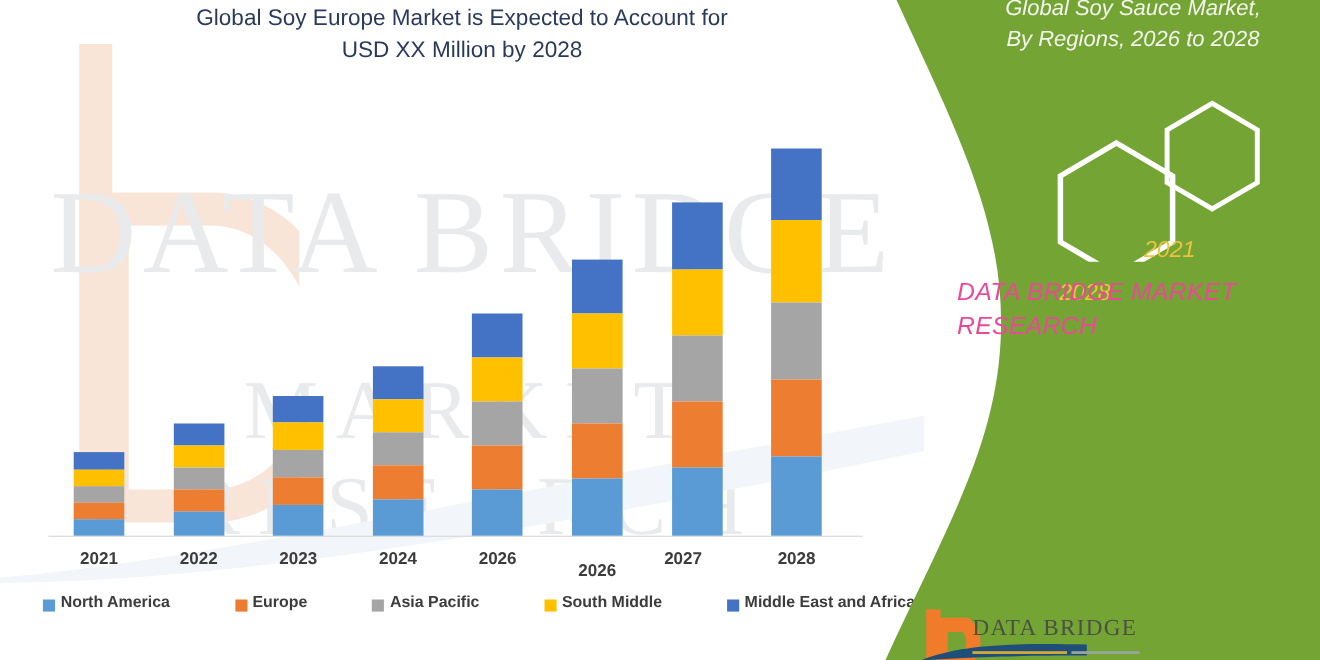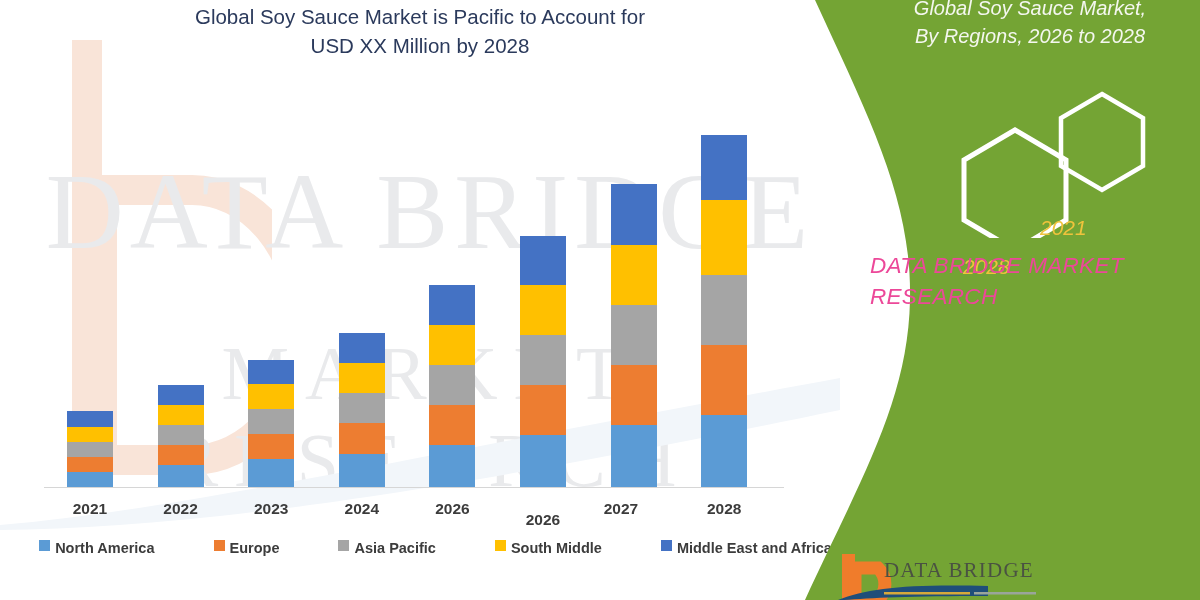--- a/index.html
+++ b/index.html
@@ -54,21 +54,21 @@
     position:absolute; top:500px; width:80px; text-align:center;
     font-size:15.5px; color:#3c3c3c; font-weight:700;
     font-family:"Liberation Sans", sans-serif;
   }
 
   
   .legend {
     position:absolute; left:44px; top:540px; width:740px;
     display:flex; justify-content:center; align-items:center; gap:16px;
   }
-  .leg-item { display:flex; align-items:flex-start; gap:5px;margin-left:43px; }
+  .leg-item { display:flex; align-items:flex-end; gap:5px;margin-left:43px; }
   .leg-box { width:11px; height:11px; flex:0 0 auto; }
   .leg-label { font-size:14.5px; color:#3c3c3c; font-weight:700; white-space:nowrap; }
 
   
   .green-panel { position:absolute; left:760px; top:0; width:440px; height:600px; }
   .panel-content { position:absolute; left:760px; top:0; width:440px; height:600px;font-style:italic; }
   .panel-title {
     position:absolute; left:110px; top:-6px; width:320px; text-align:center;
     color:#f4f7ef; font-size:20px; line-height:28px;
   }
@@ -105,21 +105,21 @@
   <div class="wm-text">
     <div class="wm-line1">DATA BRIDGE</div>
     <div class="wm-line2">MARKET RESEARCH</div>
   </div>
 
   <svg class="wm-swoosh" viewBox="0 0 840 170" aria-hidden="true">
     <path d="M0 165 C180 150 420 95 840 18 L840 50 C430 135 190 168 0 170 Z" fill="#f2f6fa"></path>
   </svg>
 
   <div class="title">
-    <div>Global Soy Sauce Market is Pacific to Account for</div>
+    <div>Global Soy Europe Market is Expected to Account for</div>
     <div>USD XX Million by 2028</div>
   </div>
 
   <div class="chart">
     <div class="axis-line"></div>
     <div class="bars" id="bars">
         <div class="bar" style="left: 67px;">
           <div class="seg" title="North America 2021: 15" style="height: 15px; background: rgb(91, 155, 213);"></div>
           <div class="seg" title="Europe 2021: 15" style="height: 15px; background: rgb(237, 125, 49);"></div>
           <div class="seg" title="Asia Pacific 2021: 15" style="height: 15px; background: rgb(165, 165, 165);"></div>

